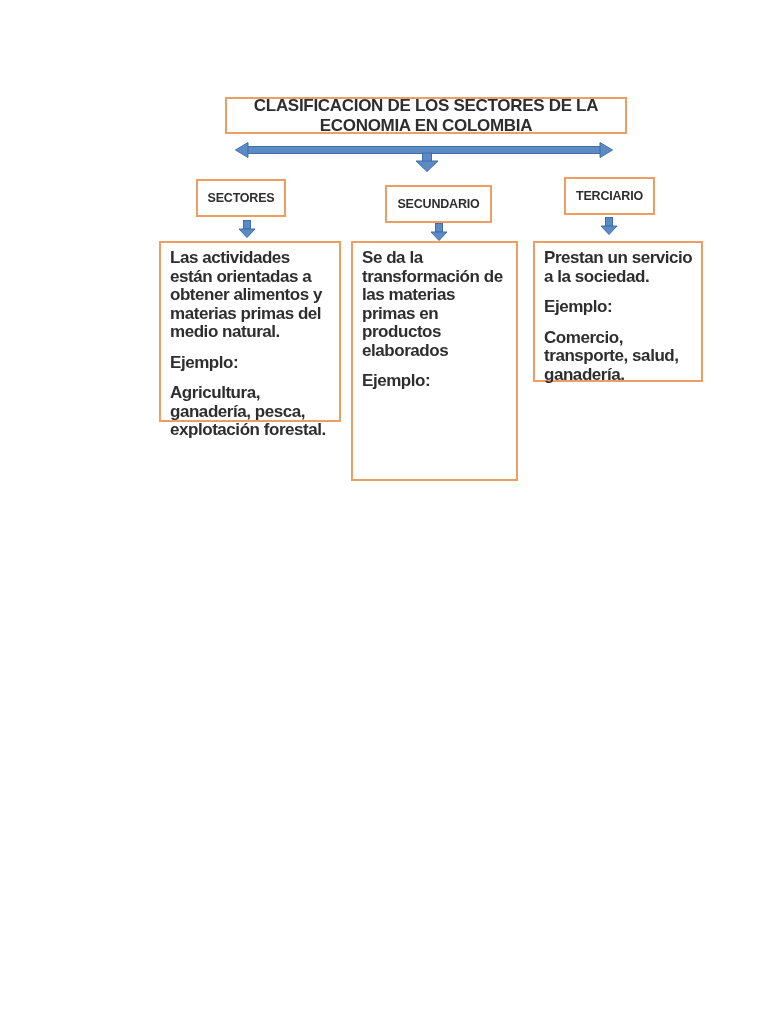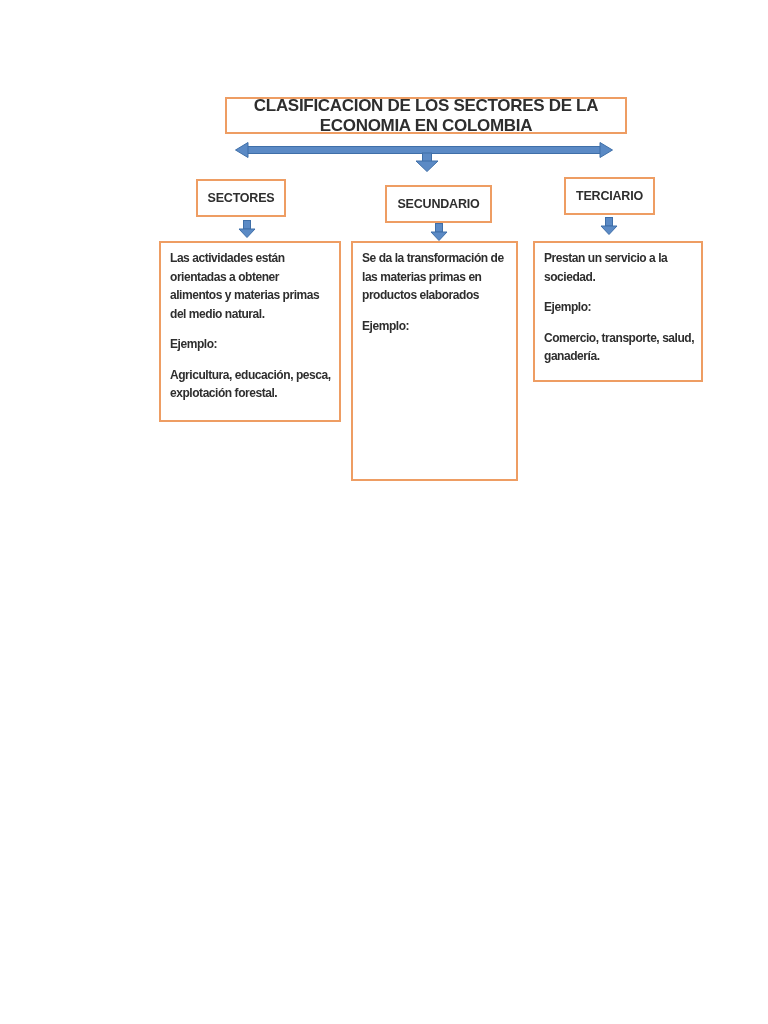--- a/index.html
+++ b/index.html
@@ -25,21 +25,21 @@
     font-size:17px;letter-spacing:-0.3px;text-align:center;
   }
   .label-box{
     display:flex;align-items:center;justify-content:center;
     font-size:12.5px;letter-spacing:-0.2px;
   }
   #lb1{left:196px;top:179px;width:90px;height:38px;}
   #lb2{left:385px;top:185px;width:107px;height:38px;}
   #lb3{left:564px;top:177px;width:91px;height:38px;}
   .content-box{
-    font-size:12px;letter-spacing:-0.45px;line-height:18.5px;
+    font-size:17px;letter-spacing:-0.45px;line-height:18.5px;
     padding:6px 6px 4px 9px;
   }
   .content-box p{margin:0 0 12px 0;}
   #cb1{left:159px;top:241px;width:182px;height:181px;}
   #cb2{left:351px;top:241px;width:167px;height:240px;}
   #cb3{left:533px;top:241px;width:170px;height:141px;}
   .arrow-svg{position:absolute;}
   #main-arrow{left:235px;top:142px;}
   #da1{left:235px;top:220px;}
   #da2{left:427px;top:223px;}
@@ -82,21 +82,21 @@
     <polygon class="af" points="4,9 20,9 12,17.5"></polygon>
   </svg>
   <svg id="da3" class="arrow-svg" width="24" height="18" viewBox="0 0 24 18">
     <rect class="af" x="8.5" y="0.5" width="7" height="8.5"></rect>
     <polygon class="af" points="4,9 20,9 12,17.5"></polygon>
   </svg>
 
   <div id="cb1" class="box content-box">
     <p>Las actividades están orientadas a obtener alimentos y materias primas del medio natural.</p>
     <p>Ejemplo:</p>
-    <p>Agricultura, educación, pesca, explotación forestal.</p>
+    <p>Agricultura, ganadería, pesca, explotación forestal.</p>
   </div>
   <div id="cb2" class="box content-box">
     <p>Se da la transformación de las materias primas en productos elaborados</p>
     <p>Ejemplo:</p>
   </div>
   <div id="cb3" class="box content-box">
     <p>Prestan un servicio a la sociedad.</p>
     <p>Ejemplo:</p>
     <p>Comercio, transporte, salud, ganadería.</p>
   </div>

